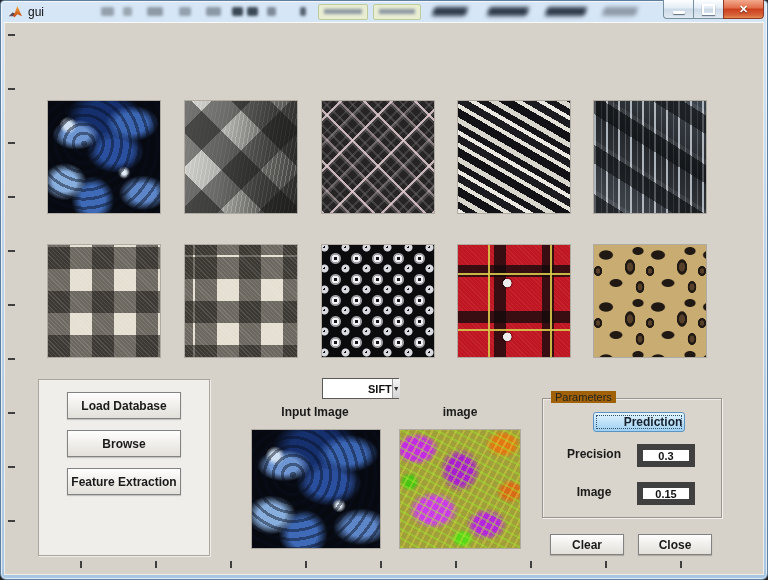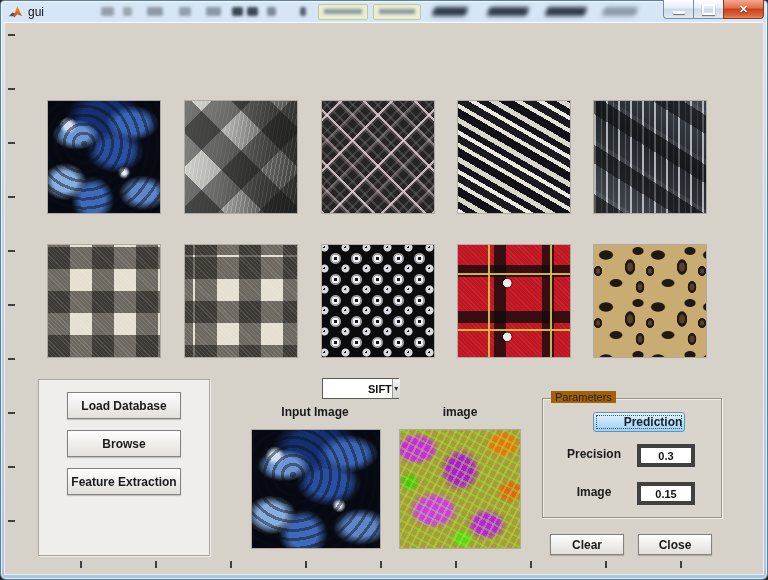--- a/index.html
+++ b/index.html
@@ -53,21 +53,21 @@
   
   .params{position:absolute;left:538px;top:375px;width:178px;height:118px;background:#d9d5cc;
     border:1px solid #9a958c;box-shadow:1px 1px 0 rgba(255,255,255,.7),inset 1px 1px 0 rgba(255,255,255,.55);}
   .params .legend{position:absolute;left:8px;top:-8px;padding:0 4px;background:#a16207;font-size:11px;color:#222;}
   .btn-prediction{left:50px;top:13px;width:92px;height:20px;position:absolute;box-sizing:border-box;
     border:1px solid #5a93c4;border-radius:3px;background:linear-gradient(180deg,#e6f5fe 0%,#c2e4f9 45%,#9fd0f0 100%);
     font-size:12px;font-weight:bold;color:#15202c;display:flex;align-items:center;justify-content:center;
     outline:1px dotted #35506e;outline-offset:-4px;padding-left:28px;}
   .param-label{position:absolute;left:6px;width:90px;text-align:center;font-size:12px;font-weight:bold;color:#1a1a1a;}
   .param-field{position:absolute;left:94px;width:58px;height:23px;box-sizing:border-box;background:#fff;
-    border:4px solid #404040;text-align:center;font-family:"Liberation Sans",sans-serif;
+    border:6px solid #404040;text-align:center;font-family:"Liberation Sans",sans-serif;
     font-size:11px;font-weight:600;color:#111;}
   
   .btn-clear{left:546px;top:511px;width:74px;height:21px;}
   .btn-close2{left:634px;top:511px;width:74px;height:21px;}
   
   .tex-paisley{background-color:#070910;background-image:
     repeating-radial-gradient(circle at 32% 38%, rgba(8,14,28,.45) 0 3px, transparent 3px 9px),
     radial-gradient(circle at 18% 22%, #cfe0f2 0 3%, transparent 7%),
     radial-gradient(circle at 68% 64%, #e2ecf8 0 2%, transparent 6%),
     radial-gradient(ellipse 28% 18% at 25% 30%, #6e96d2 0 40%, transparent 75%),

